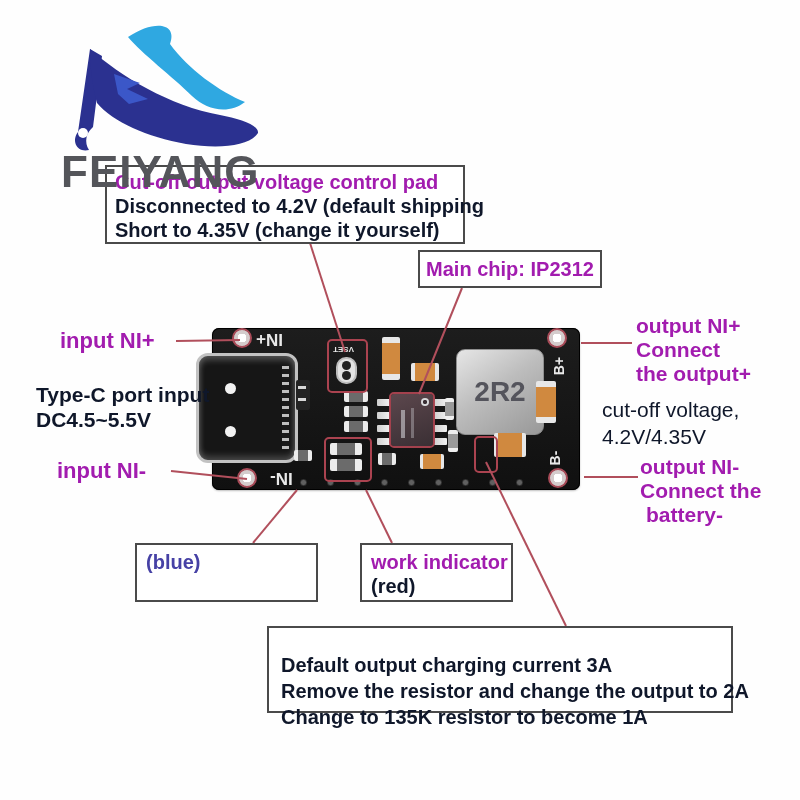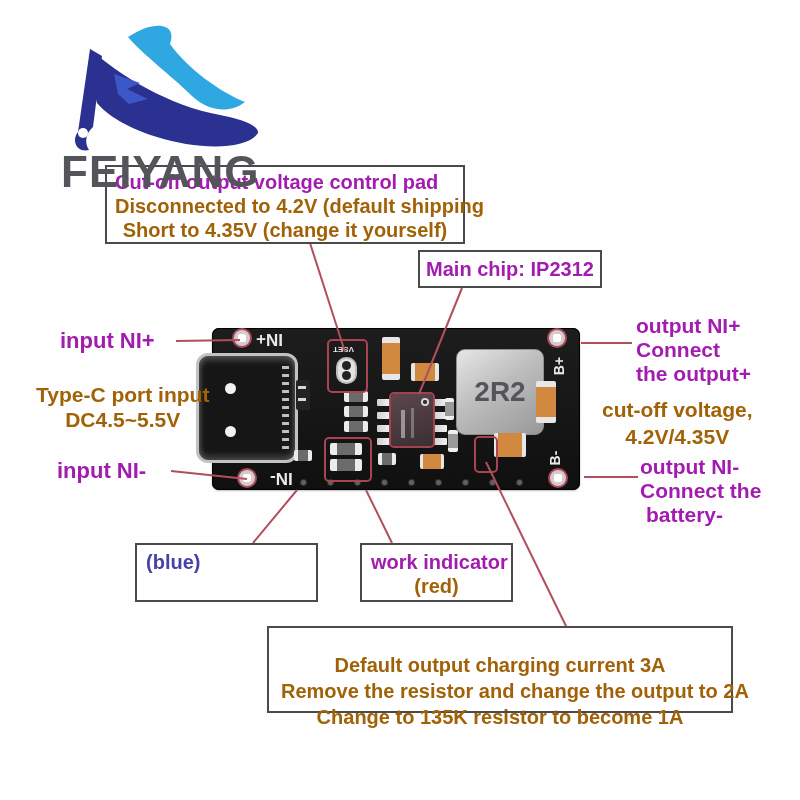--- a/index.html
+++ b/index.html
@@ -3,21 +3,21 @@
 <meta charset="utf-8">
 <style>
   html,body{margin:0;padding:0;background:#fff;}
   #canvas{position:relative;width:800px;height:800px;background:#fefefe;overflow:hidden;
           font-family:"Liberation Sans",sans-serif;}
 
   
   .callout{position:absolute;background:#fff;border:2px solid #4a4a4a;z-index:30;box-sizing:border-box;}
   .callout .ln{white-space:nowrap;font-weight:600;}
   .black{color:#a21caf;}
-  .red{color:#a16207;text-align:center;}
+  .red{color:#0f172a;}
   .blue{color:#4641a5;}
 
   .label{position:absolute;z-index:30;font-weight:600;white-space:nowrap;}
 
   
   #leads{position:absolute;left:0;top:0;z-index:20;pointer-events:none;}
 
   
   #logo-flag{position:absolute;left:58px;top:14px;z-index:40;}
   #logo-text{position:absolute;left:61px;top:147px;z-index:41;font-size:44px;font-weight:700;
@@ -192,21 +192,21 @@
   </div>
 
   <div class="label black" style="left:57px;top:458px;font-size:22px;">input NI-</div>
 
   <div class="label black" style="left:636px;top:314px;font-size:21px;line-height:24px;">
     <div>output NI+</div>
     <div>Connect</div>
     <div>the output+</div>
   </div>
 
-  <div class="label red" style="left:602px;top:396px;font-size:21px;line-height:27px;font-weight:700;">
+  <div class="label red" style="left:602px;top:396px;font-size:21px;line-height:27px;font-weight:400;">
     <div>cut-off voltage,</div>
     <div>4.2V/4.35V</div>
   </div>
 
   <div class="label black" style="left:640px;top:455px;font-size:21px;line-height:24px;">
     <div>output NI-</div>
     <div>Connect the</div>
     <div style="padding-left:6px;">battery-</div>
   </div>
 

